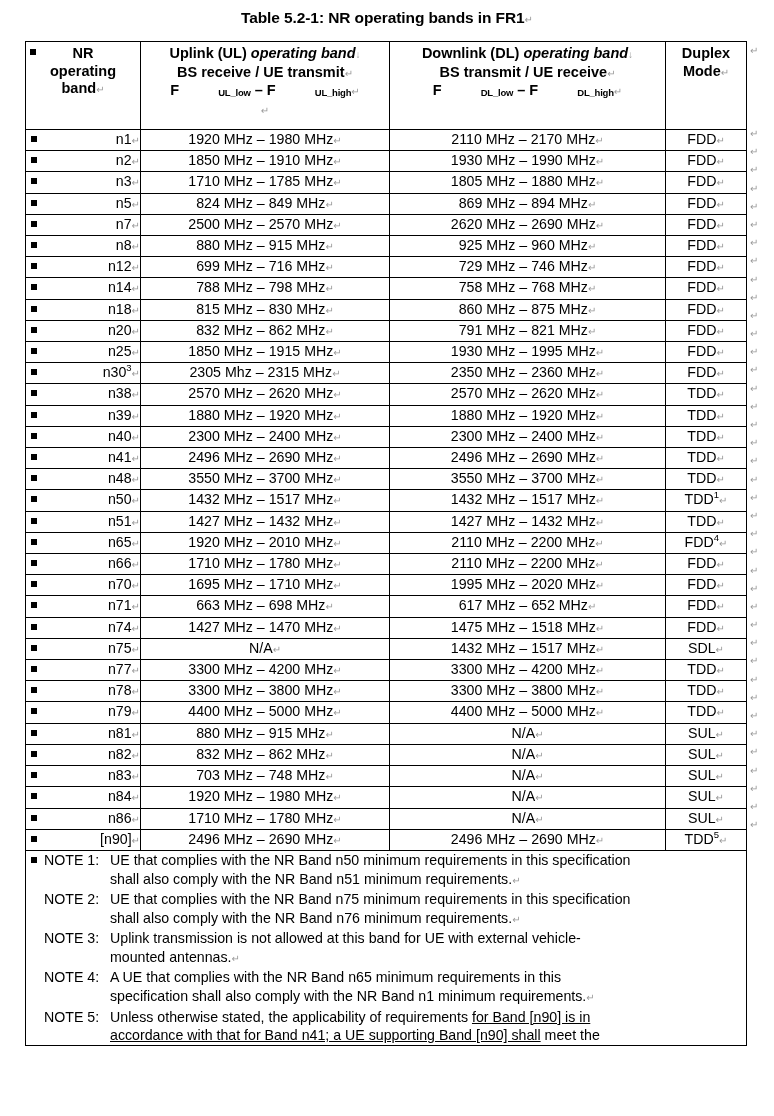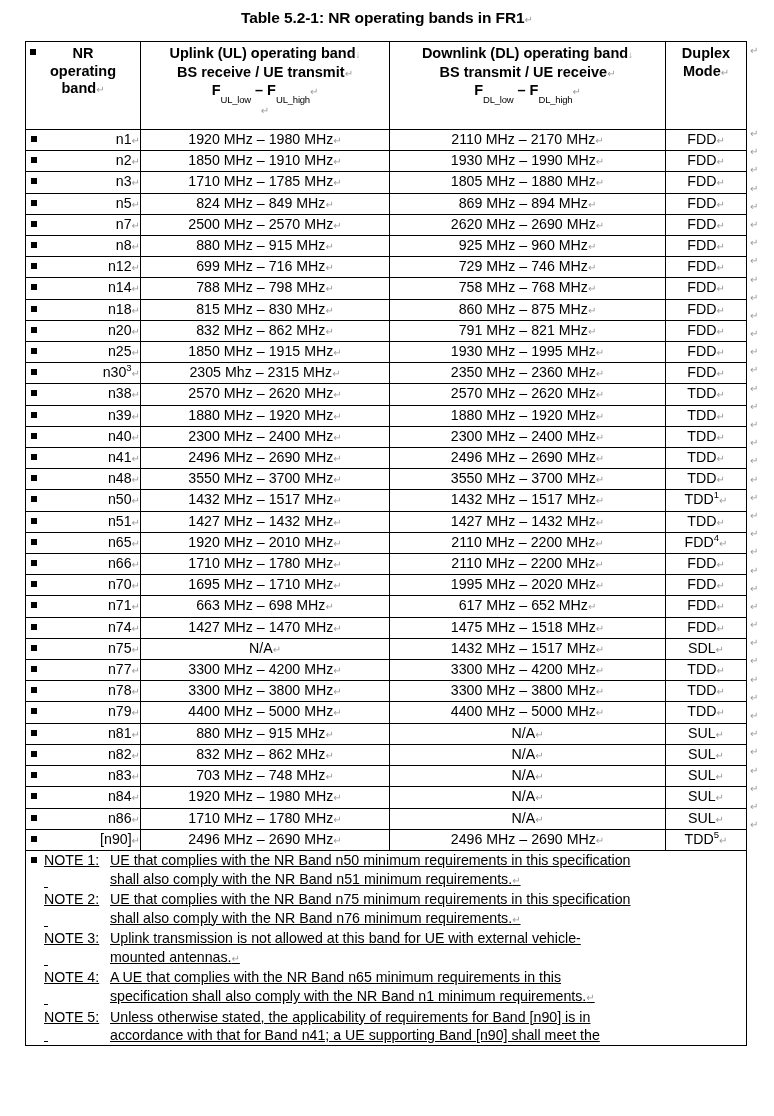--- a/index.html
+++ b/index.html
@@ -84,37 +84,38 @@
     vertical-align: top;
   }
   .hdr-bullet {
     position: absolute;
     left: 4px;
     top: 7px;
     width: 6px;
     height: 6px;
     background: #000;
   }
-  .ital { }
+  .ital { font-style: italic; }
   .arrow-mark {
     font-weight: normal;
     font-size: 10px;
     color: #9a9a9a;
   }
   .fsub {
     font-weight: bold;
     font-size: 14.5px;
   }
   .fsub sub {
     font-size: 9.5px;
-    font-weight: normal;
+    font-weight: bold;
     vertical-align: baseline;
     position: relative;
-    top: 8px;
+    top: 1px;
     letter-spacing: -0.2px;
+    margin-left: 39px;
   }
   .hdr-empty-line {
     display: block;
     height: 16px;
     text-align: center;
   }
 
   
   tr.data td {
     height: 18.2px;
@@ -162,21 +163,20 @@
     padding: 3px 6px 5px 0;
     vertical-align: top;
     text-align: left;
   }
   .note-row {
     display: flex;
     align-items: flex-end;
     font-size: 14.2px;
     line-height: 18.6px;
     position: relative;
-    text-decoration: underline;
   }
   .note-label {
     flex: 0 0 auto;
     width: 84px;
     text-align: left;
     padding-left: 18px;
     box-sizing: border-box;
     white-space: nowrap;
   }
   .note-row.first .note-label { padding-left: 18px; }

